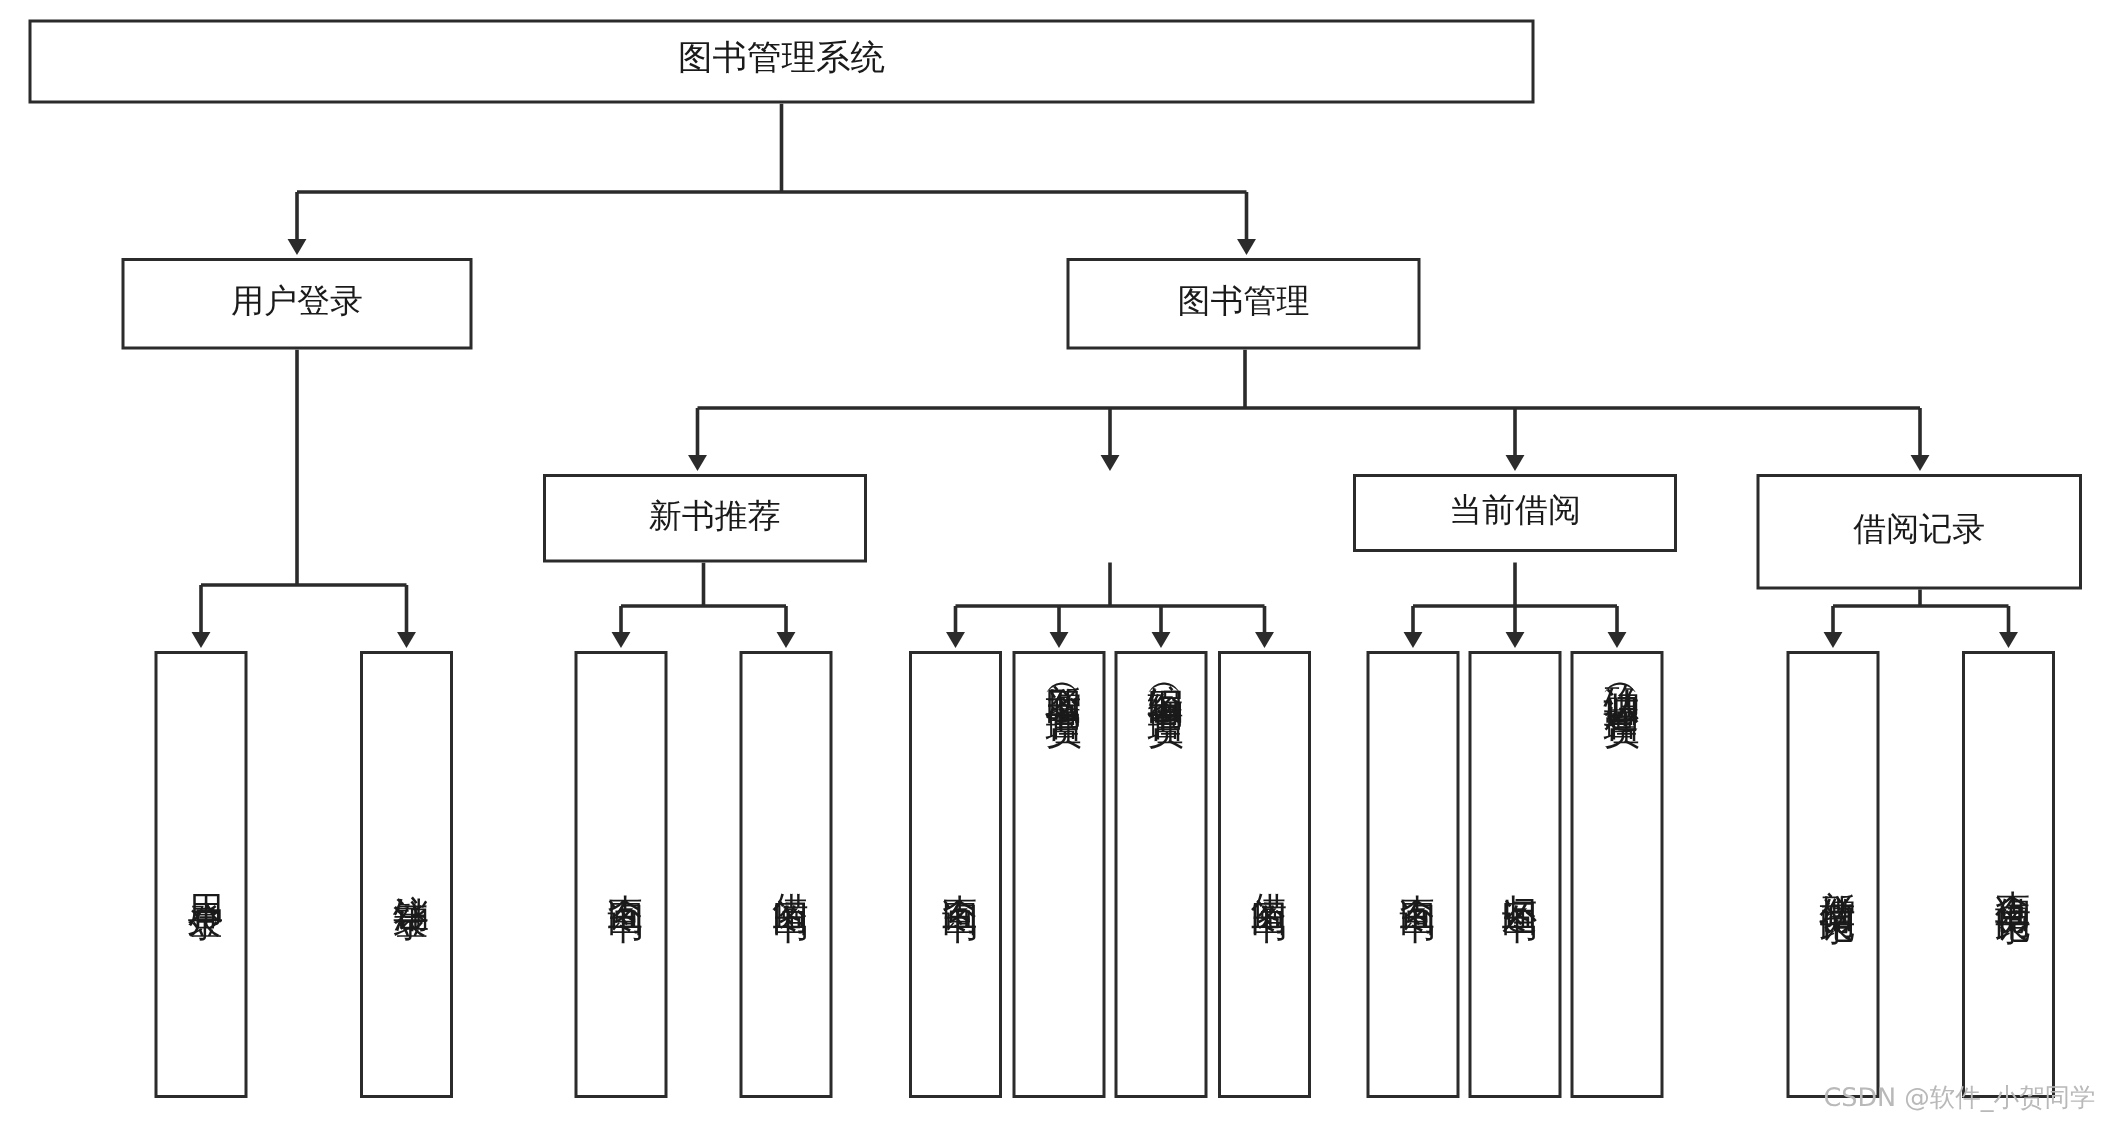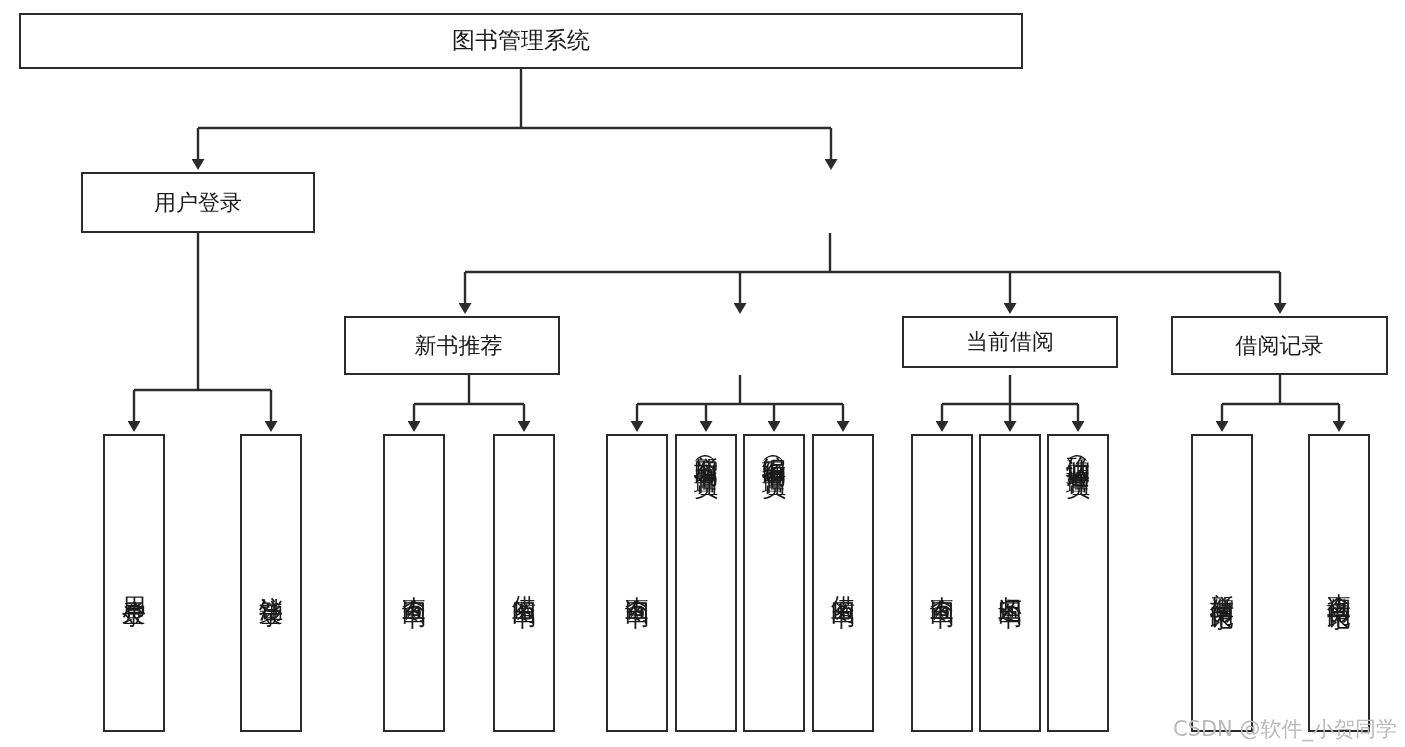--- a/index.html
+++ b/index.html
@@ -30,20 +30,21 @@
     align-items: center;
     justify-content: center;
     color: #1a1a1a;
   }
   .node.level-0 { border-width: 2px; }
   .node-label {
     display: block;
     text-align: center;
     line-height: 1.18;
     white-space: nowrap;
+    font-family: Liberation Mono, monospace;
   }
   .level-0 .node-label { font-size: 23px; }
   .level-1 .node-label { font-size: 22px; }
   .level-2 .node-label { font-size: 22px; }
 
   
   .node.leaf {
     align-items: flex-start;
     justify-content: center;
     padding-top: 0;
@@ -72,21 +73,21 @@
     stroke-width: 2.4;
     fill: none;
   }
   .arrow-head {
     fill: #2b2b2b;
   }
   #watermark {
     position: absolute;
     right: 8px;
     bottom: 4px;
-    font-size: 21px;
+    font-size: 17px;
     color: #b9b9b9;
     white-space: nowrap;
     user-select: none;
   }
 </style>
 </head>
 <body>
 
 <div id="diagram-root">
 
@@ -138,28 +139,31 @@
     <path class="conn" d="M1339,404 L1339,422" marker-end="url(#ah)"></path>
   </svg>
 
   <div class="node level-0" style="left:19px; top:13px; width:1004px; height:56px;">
     <span class="node-label">图书管理系统</span>
   </div>
 
   <div class="node level-1" style="left:81px; top:172px; width:234px; height:61px;">
     <span class="node-label">用户登录</span>
   </div>
-
-  <div class="node level-2" style="left:344px; top:316px; width:216px; height:59px;padding-left:13px;">
+  <div class="node level-1" style="left:711px; top:172px; width:236px; height:61px;">
+    <span class="node-label">图书管理</span>
+  </div>
+
+  <div class="node level-2" style="left:362px; top:316px; width:216px; height:59px;padding-left:13px;">
     <span class="node-label">新书推荐</span>
   </div>
   <div class="node level-2" style="left:902px; top:316px; width:216px; height:52px;">
     <span class="node-label">当前借阅</span>
   </div>
-  <div class="node level-2" style="left:1171px; top:316px; width:217px; height:59px;">
+  <div class="node level-2" style="left:1171px; top:316px; width:217px; height:77px;">
     <span class="node-label">借阅记录</span>
   </div>
 
   <div class="node leaf center-text" style="left:103px; top:434px; width:62px; height:298px;">
     <span class="node-label">用户登录</span>
   </div>
   <div class="node leaf center-text" style="left:240px; top:434px; width:62px; height:298px;">
     <span class="node-label">注销登录</span>
   </div>
 

